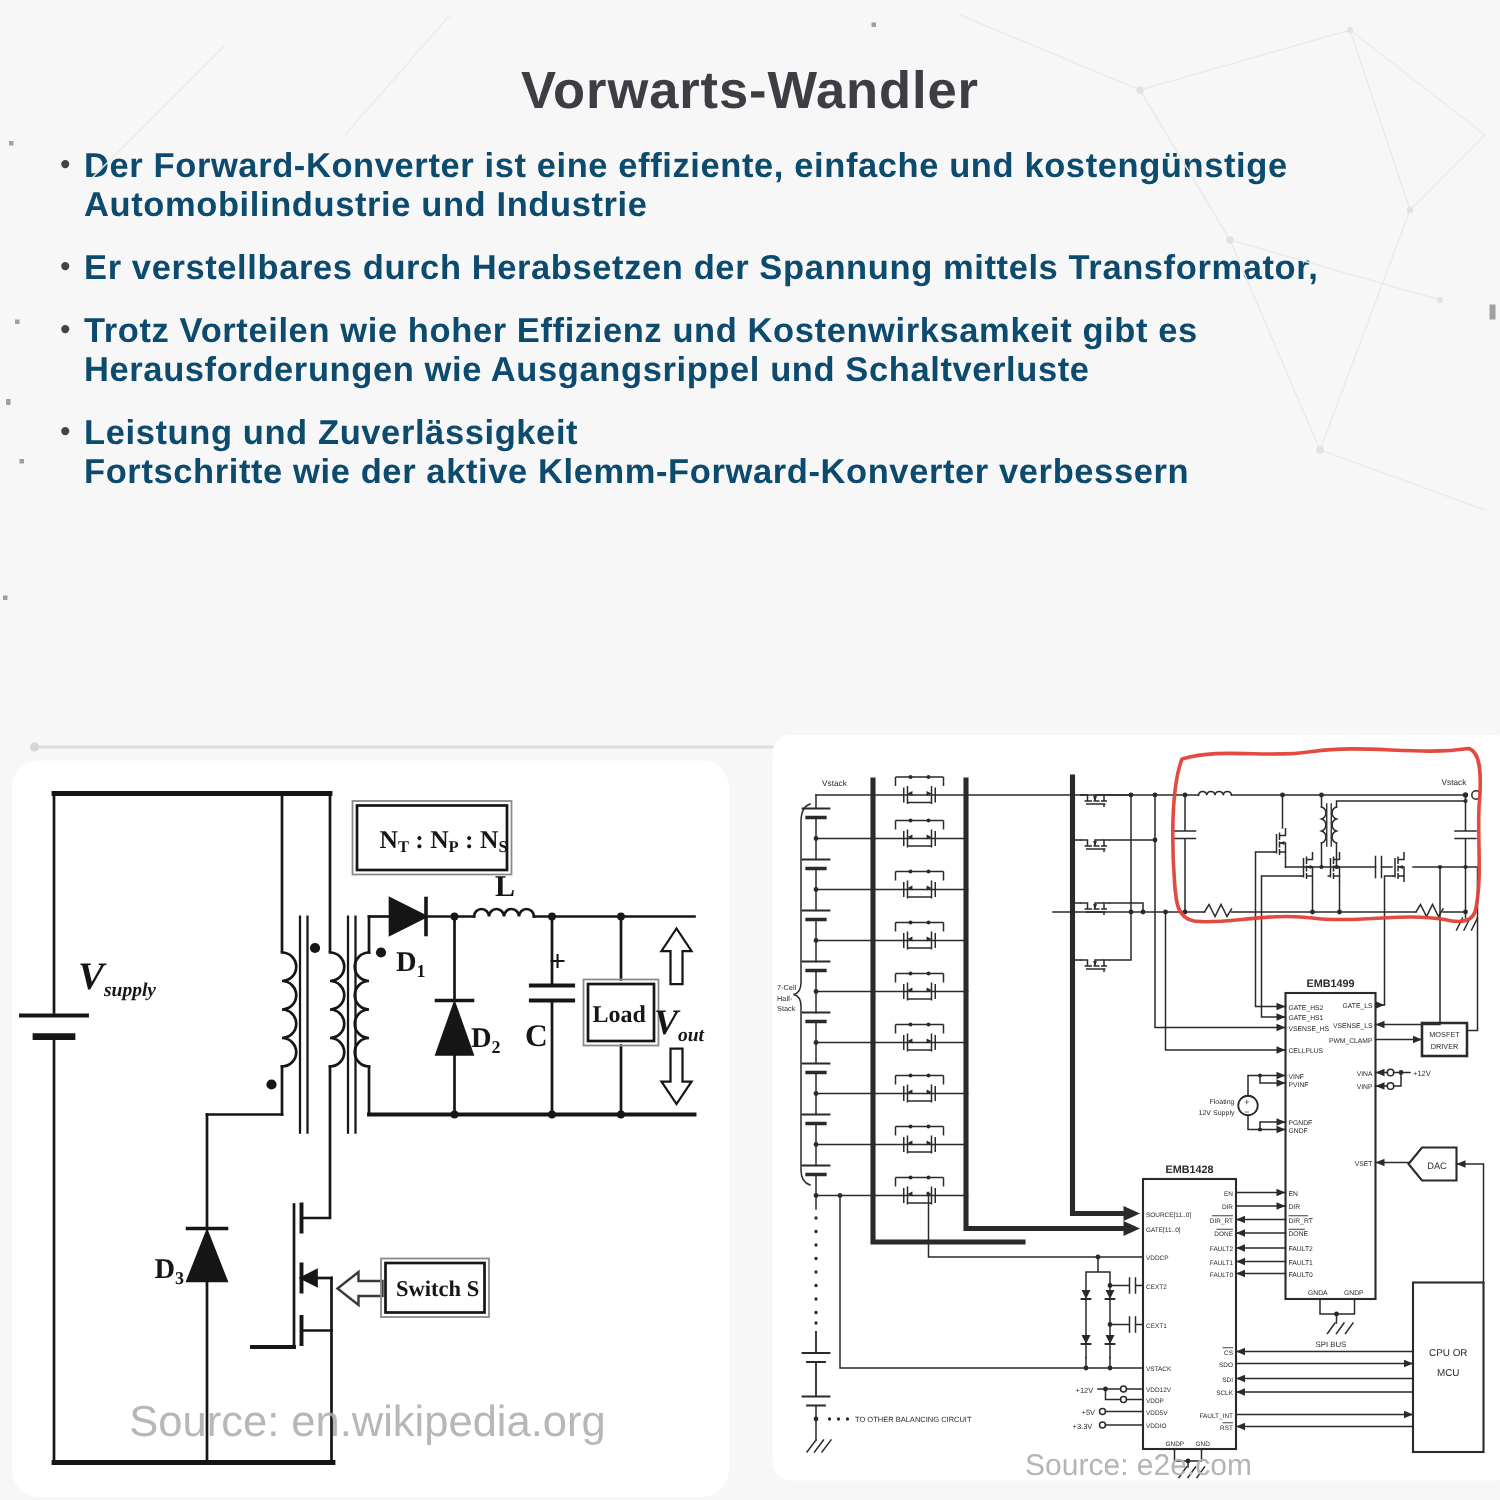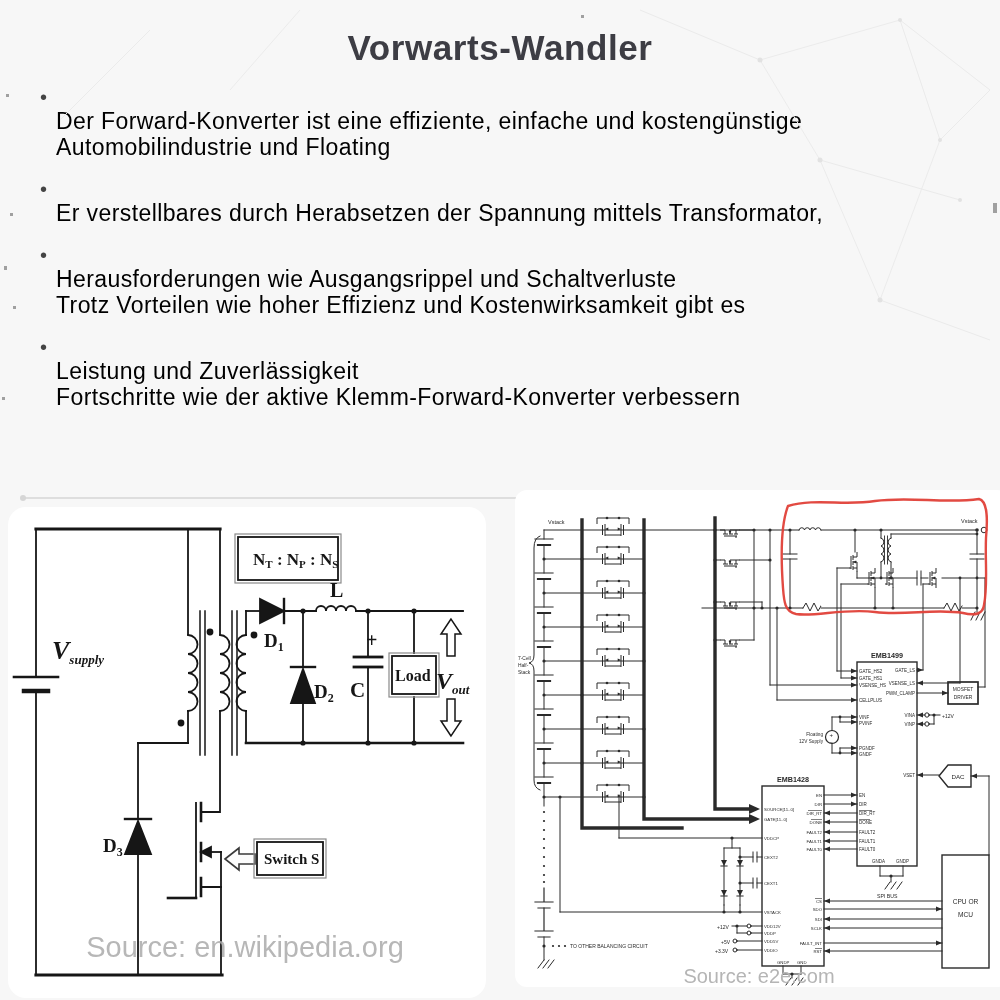--- a/index.html
+++ b/index.html
@@ -5,32 +5,32 @@
   html,body{margin:0;padding:0;}
   body{
     width:1000px;height:1000px;overflow:hidden;position:relative;
     background:#f7f7f7;
     font-family:"Liberation Sans",sans-serif;
   }
   
   #bg-decor{position:absolute;inset:0;pointer-events:none;}
 
   .title{
-    margin:0;padding-top:28px;text-align:center;
+    margin:0;padding-top:41px;text-align:center;
     font-size:35px;font-weight:700;color:#3d3d44;letter-spacing:.6px;
   }
   .bullets{
     list-style:none;margin:16px 30px 0 40px;padding:0;
   }
   .bullets li{display:flex;margin-bottom:16px;}
   .bullets .dot{
     color:#444;font-size:20px;line-height:26px;margin:0 9px 0 0;flex:0 0 auto;
   }
   .bullets .bt{
-    font-size:23px;line-height:26px;color:#000000;letter-spacing:.4px;font-weight:400;margin-top:24px;
+    font-size:23px;line-height:26px;color:#0c4a6e;letter-spacing:.4px;font-weight:700;
   }
   .bullets .bt span{display:block;}
 
   .divider{
     position:absolute;left:22px;top:497px;width:972px;height:2px;
     background:#dedede;border-radius:2px;
   }
   .divider .cap{
     position:absolute;left:-2px;top:-2px;width:6px;height:6px;border-radius:50%;
     background:#d6d6d6;
@@ -73,34 +73,34 @@
   </g>
 </svg>
 
 <h1 class="title">Vorwarts-Wandler</h1>
 
 <ul class="bullets">
   <li>
     <span class="dot">•</span>
     <div class="bt">
       <span>Der Forward-Konverter ist eine effiziente, einfache und kostengünstige</span>
-        <span>Automobilindustrie und Floating</span>
+        <span>Automobilindustrie und Industrie</span>
     </div>
   </li>
   <li>
     <span class="dot">•</span>
     <div class="bt">
       <span>Er verstellbares durch Herabsetzen der Spannung mittels Transformator,</span>
     </div>
   </li>
   <li>
     <span class="dot">•</span>
     <div class="bt">
-      <span>Herausforderungen wie Ausgangsrippel und Schaltverluste</span>
-        <span>Trotz Vorteilen wie hoher Effizienz und Kostenwirksamkeit gibt es</span>
+      <span>Trotz Vorteilen wie hoher Effizienz und Kostenwirksamkeit gibt es</span>
+        <span>Herausforderungen wie Ausgangsrippel und Schaltverluste</span>
     </div>
   </li>
   <li>
     <span class="dot">•</span>
     <div class="bt">
       <span>Leistung und Zuverlässigkeit</span>
         <span>Fortschritte wie der aktive Klemm-Forward-Konverter verbessern</span>
     </div>
   </li>
 </ul>

